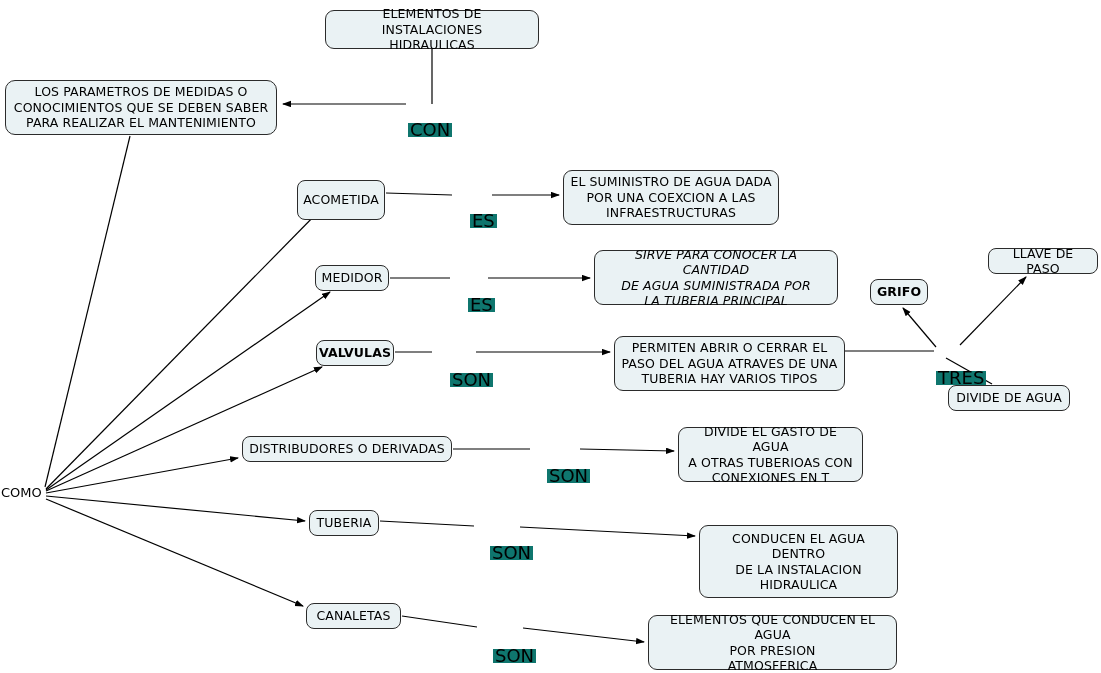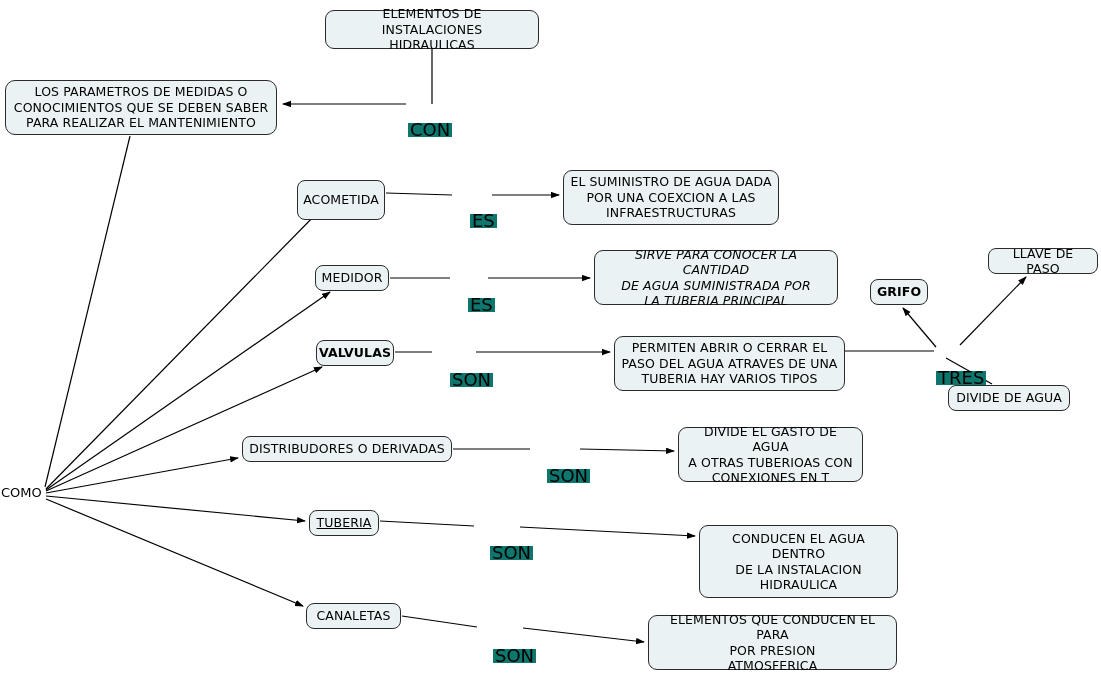--- a/index.html
+++ b/index.html
@@ -147,29 +147,29 @@
   <div class="node small" style="left:988px; top:248px; width:110px; height:26px;">LLAVE DE PASO</div>
 
   <div class="node small" style="left:948px; top:385px; width:122px; height:26px;">DIVIDE DE AGUA</div>
 
   <div class="node small" style="left:242px; top:436px; width:210px; height:26px;">DISTRIBUDORES O DERIVADAS</div>
 
   <div class="node" style="left:678px; top:427px; width:185px; height:55px;">DIVIDE EL GASTO DE AGUA
 A OTRAS TUBERIOAS CON
 CONEXIONES EN T</div>
 
-  <div class="node small" style="left:309px; top:510px; width:70px; height:26px;text-decoration:underline;">TUBERIA</div>
+  <div class="node small" style="left:309px; top:510px; width:70px; height:26px;">TUBERIA</div>
 
   <div class="node" style="left:699px; top:525px; width:199px; height:73px;">CONDUCEN EL AGUA DENTRO
 DE LA INSTALACION
 HIDRAULICA</div>
 
   <div class="node small" style="left:306px; top:603px; width:95px; height:26px;">CANALETAS</div>
 
-  <div class="node" style="left:648px; top:615px; width:249px; height:55px;">ELEMENTOS QUE CONDUCEN EL PARA
+  <div class="node" style="left:648px; top:615px; width:249px; height:55px;">ELEMENTOS QUE CONDUCEN EL AGUA
 POR PRESION
 ATMOSFERICA</div>
 
   <div class="link-label" style="left:408px; top:96px;">CON</div>
   <div class="link-label" style="left:470px; top:187px;">ES</div>
   <div class="link-label" style="left:468px; top:271px;">ES</div>
   <div class="link-label" style="left:450px; top:346px;">SON</div>
   <div class="link-label" style="left:547px; top:442px;">SON</div>
   <div class="link-label" style="left:490px; top:519px;">SON</div>
   <div class="link-label" style="left:493px; top:622px;">SON</div>

